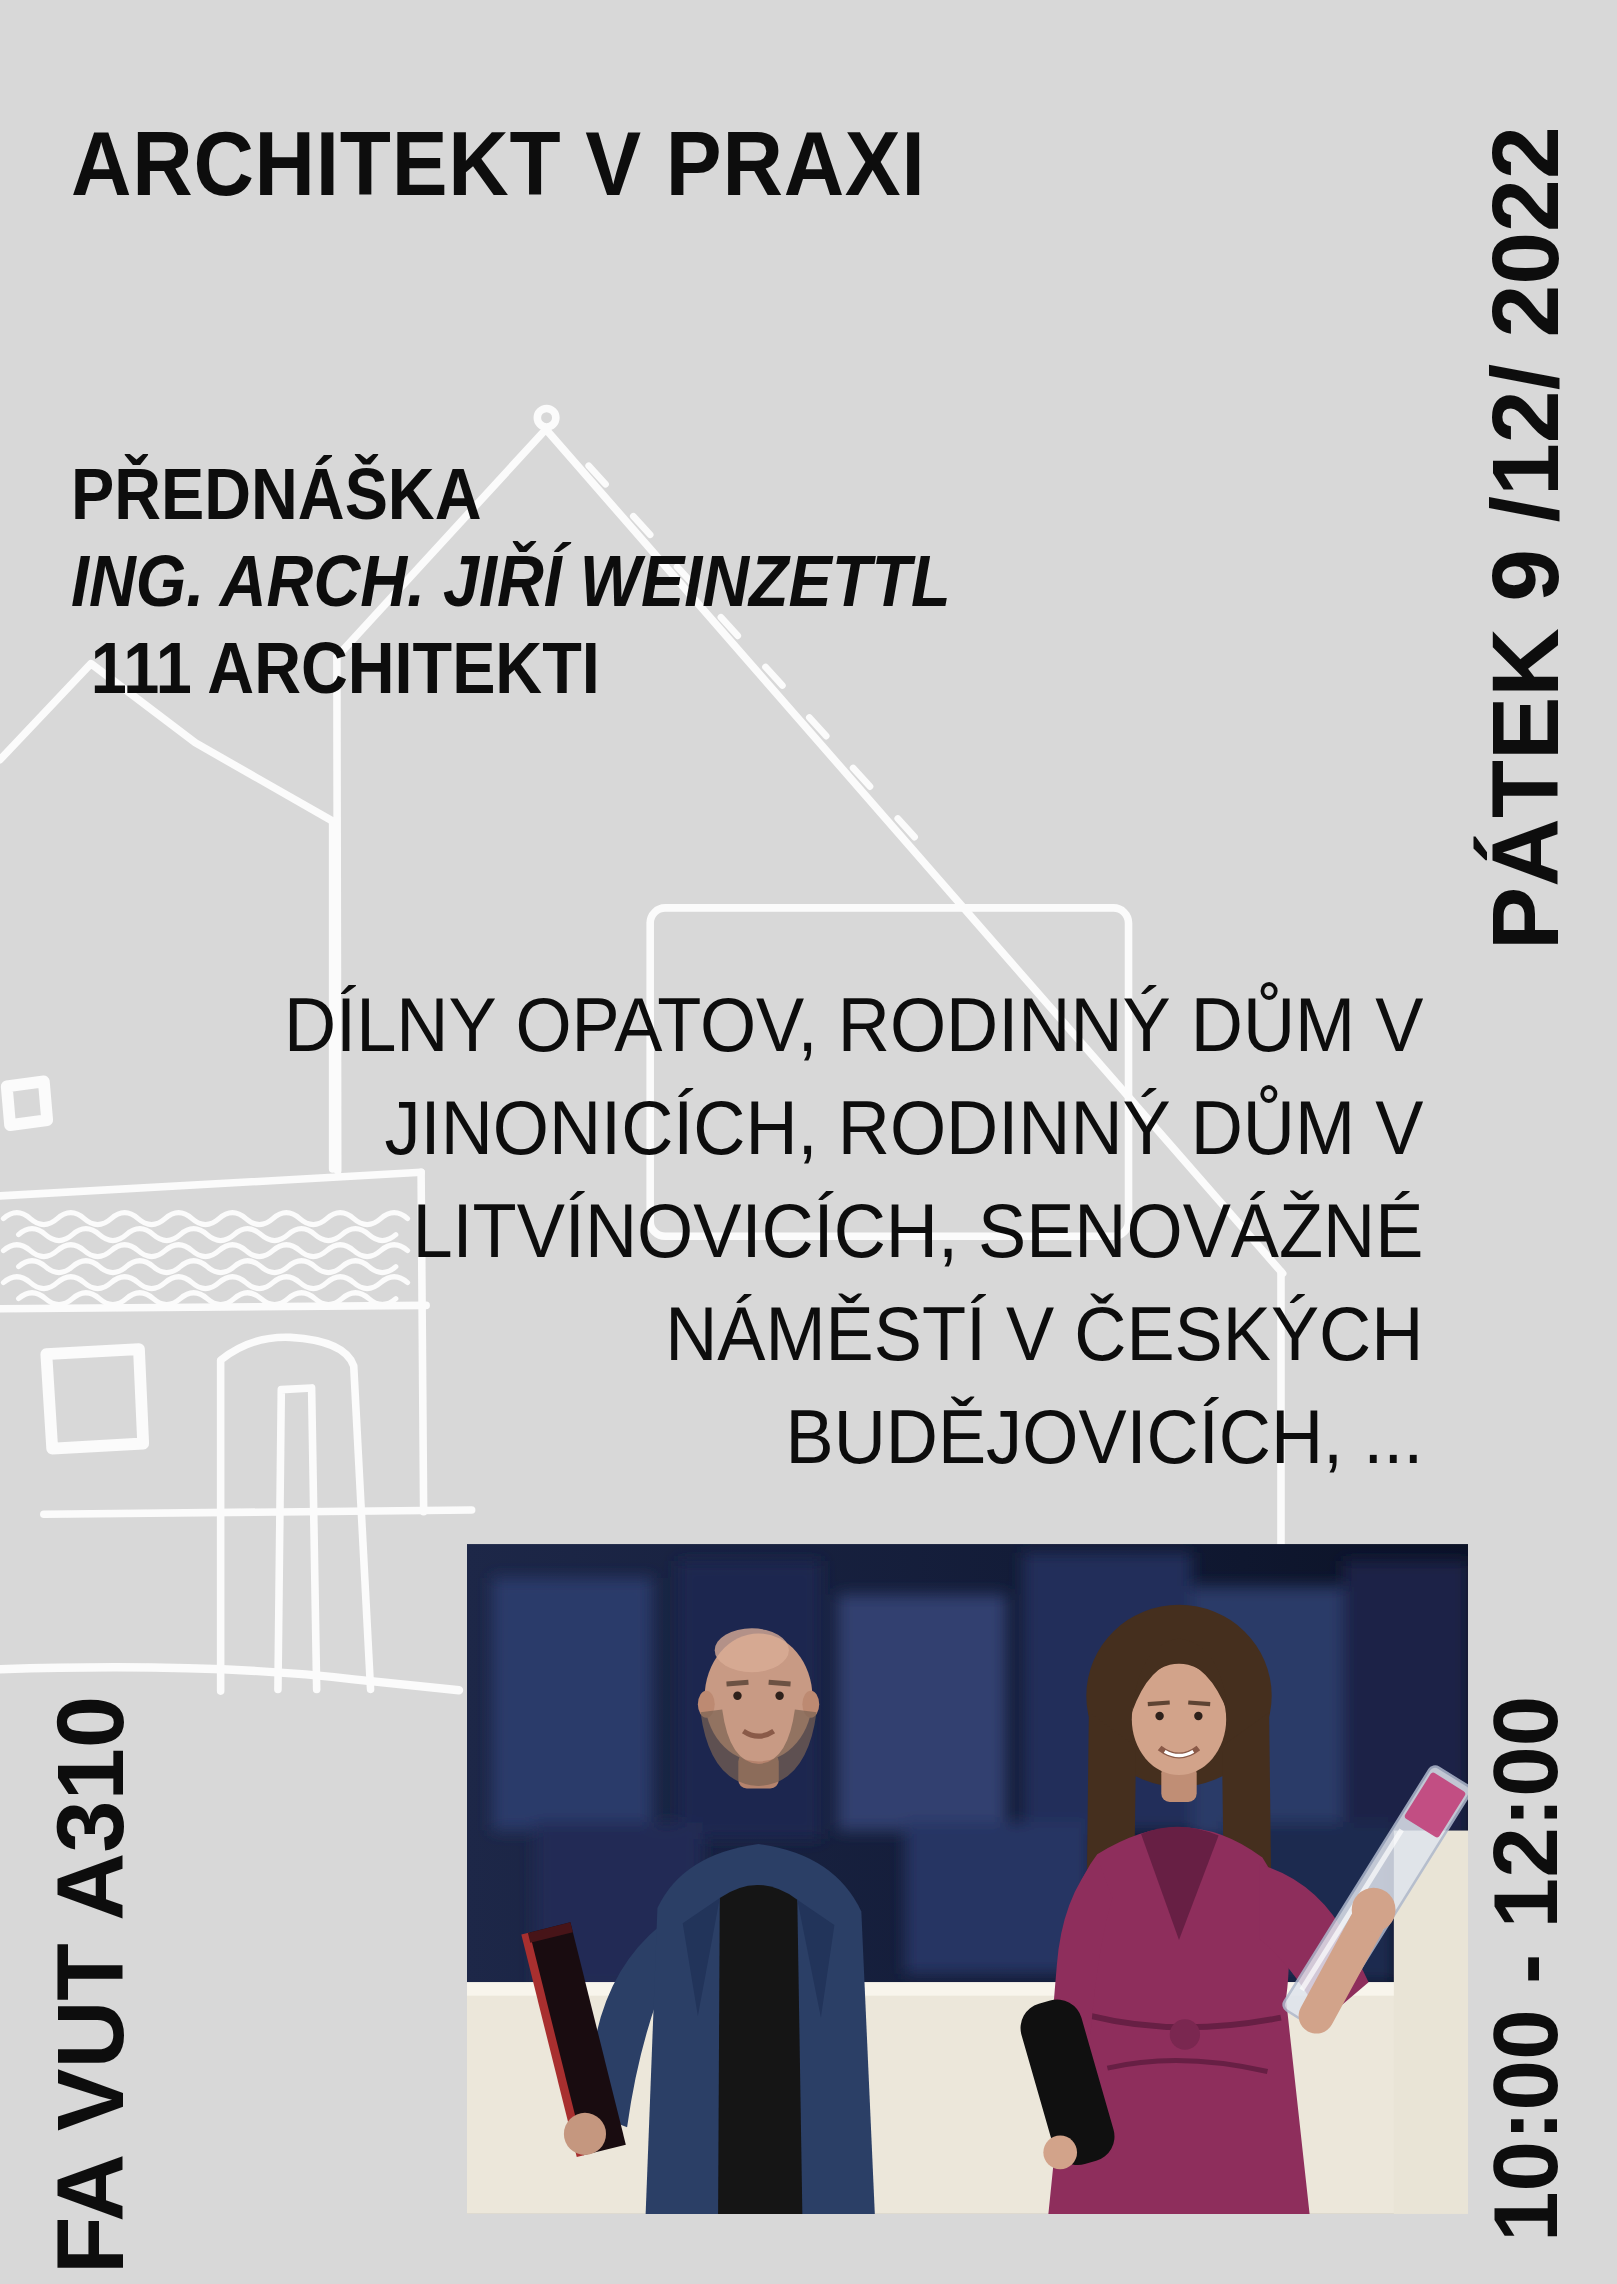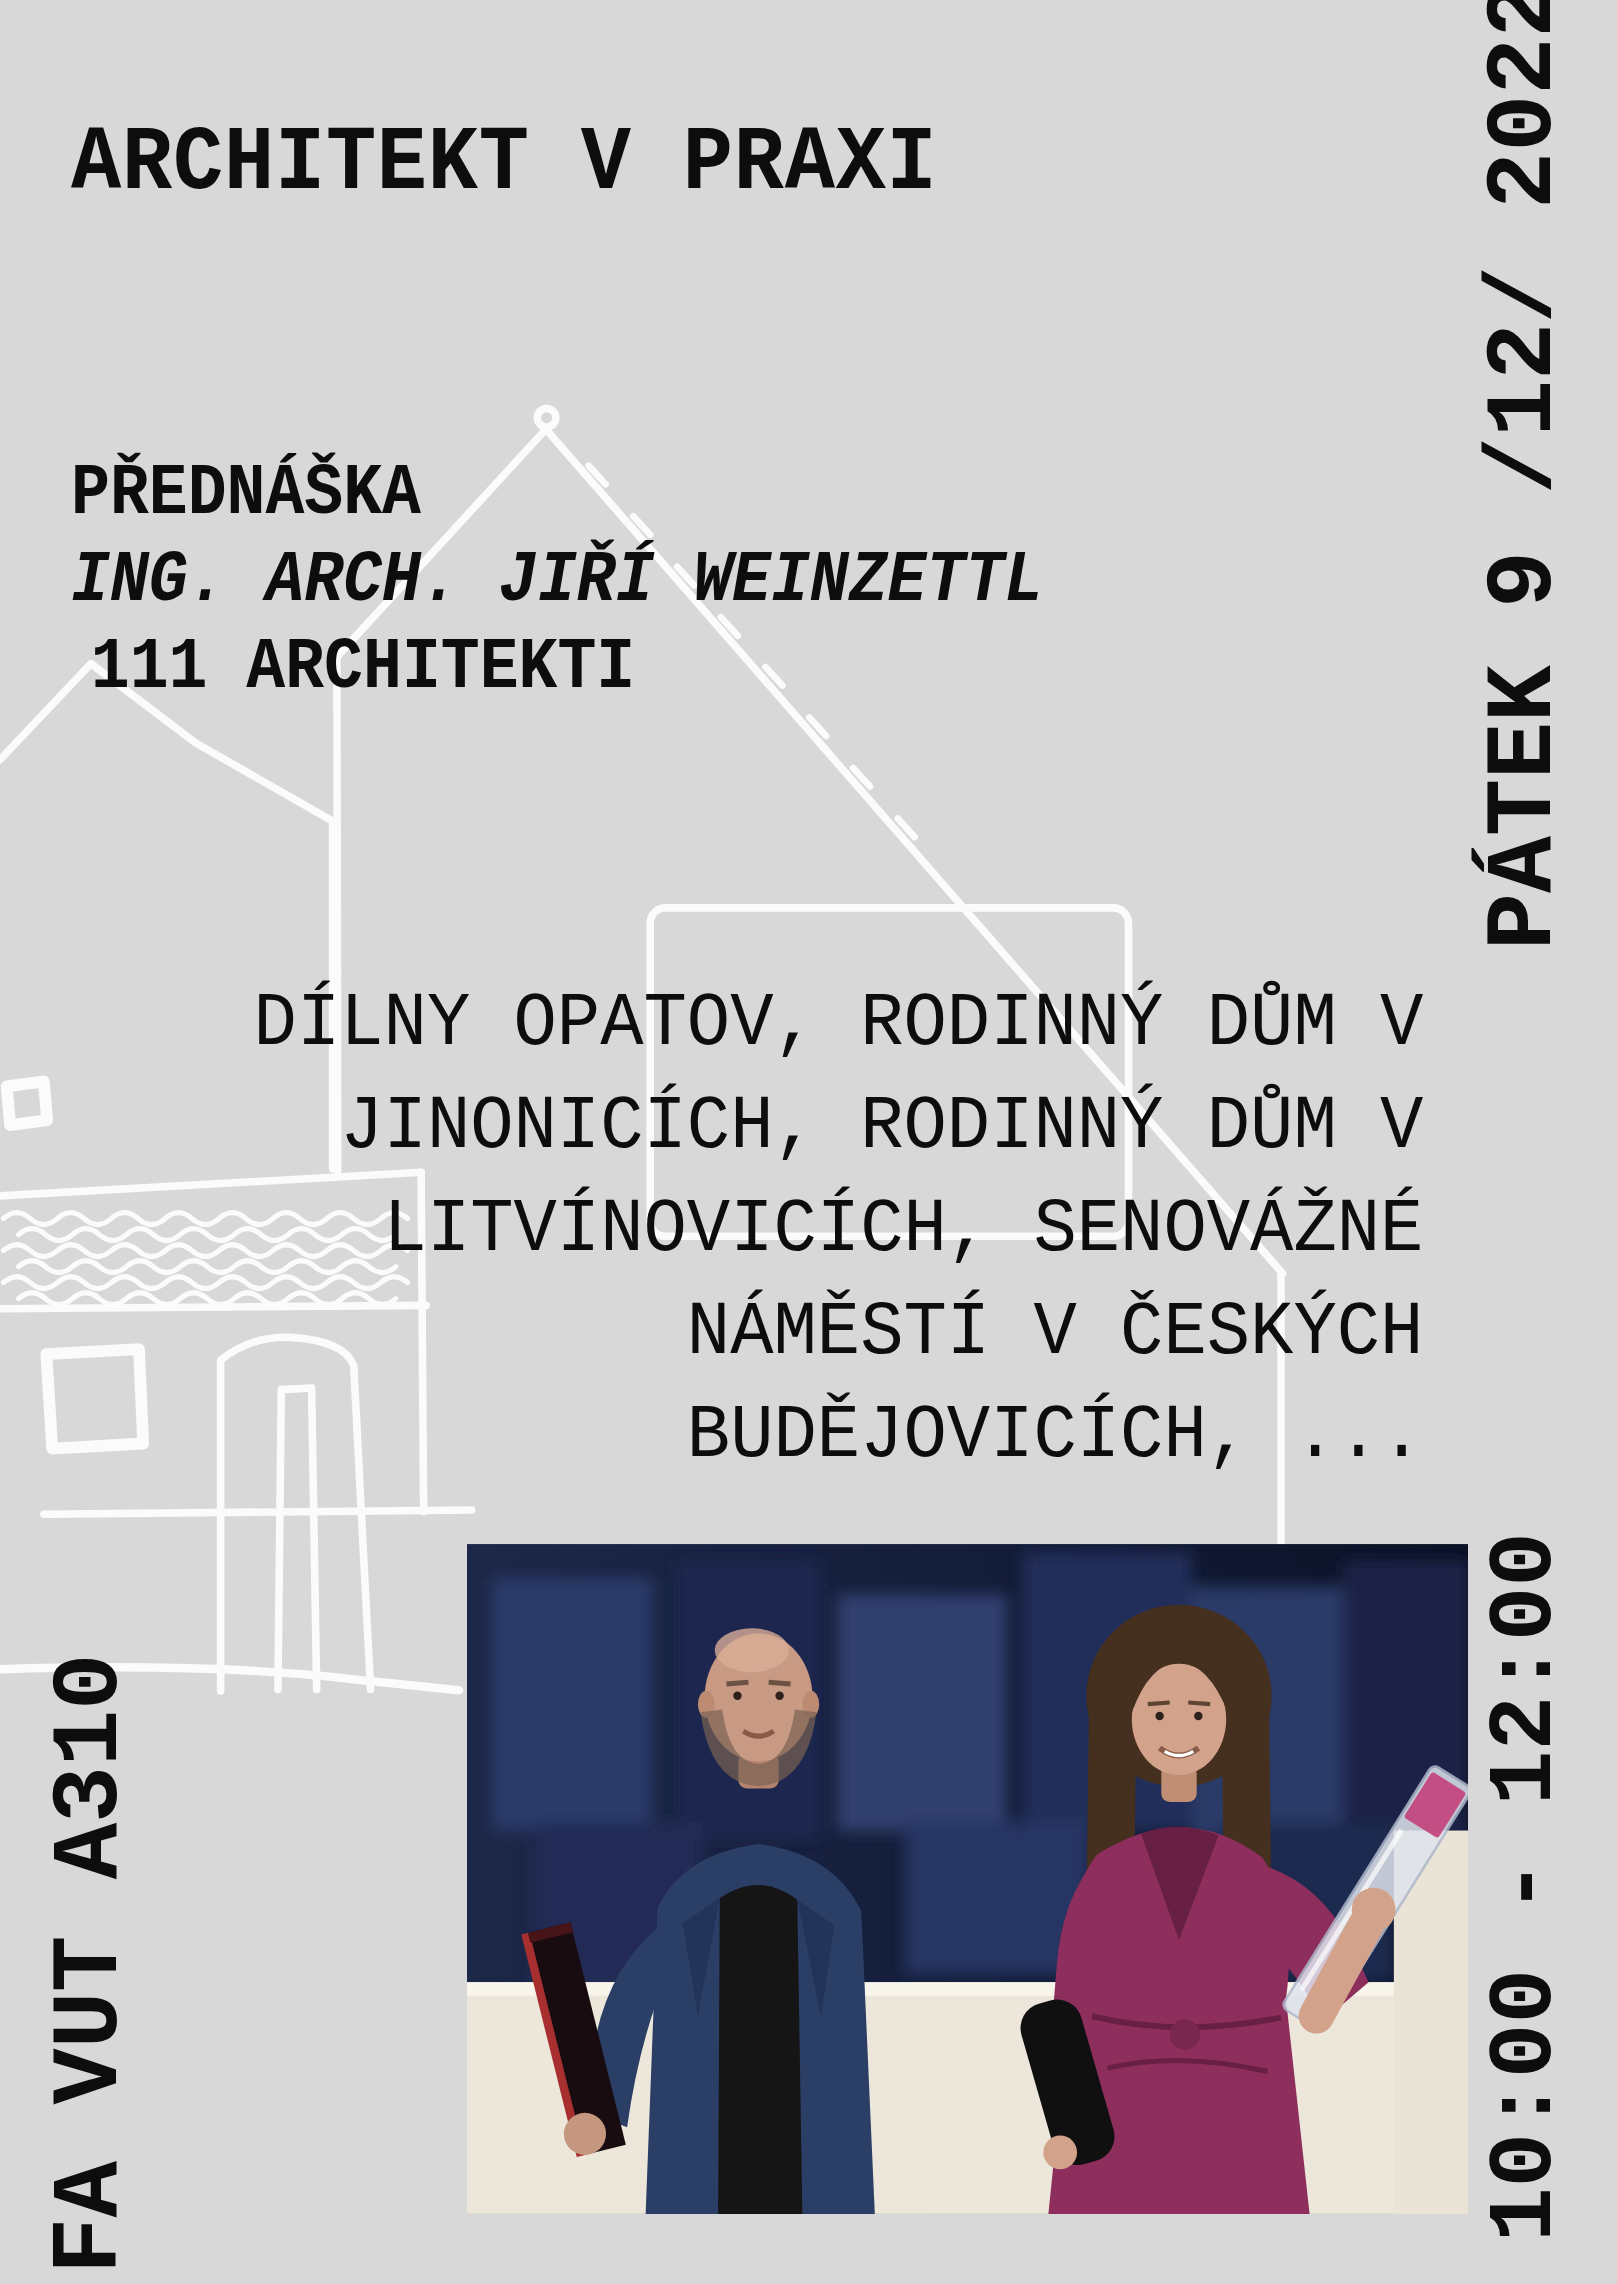--- a/index.html
+++ b/index.html
@@ -1,19 +1,19 @@
 <!DOCTYPE html>
 <html style="font-size:13.5px"><head>
 <meta charset="utf-8">
 <style>
   html,body{margin:0;padding:0;background:#ffffff;}
   .poster{
     position:relative;width:1617px;height:2284px;overflow:hidden;
     background:#d8d8d8;color:#0d0d0d;
-    font-family:Liberation Mono, monospace;
+    font-family:Liberation Sans, sans-serif;
   }
   .sketch{position:absolute;left:0;top:0;z-index:1;}
   .photo{position:absolute;left:467px;top:1544px;width:1001px;height:670px;z-index:2;overflow:hidden;}
   .photo svg{display:block;}
   .title{
     position:absolute;left:71px;top:51px;z-index:3;white-space:nowrap;
     font-size:91px;font-weight:700;letter-spacing:0.8px;
     transform:scaleX(.92);transform-origin:left top;
   }
   .lecture{

